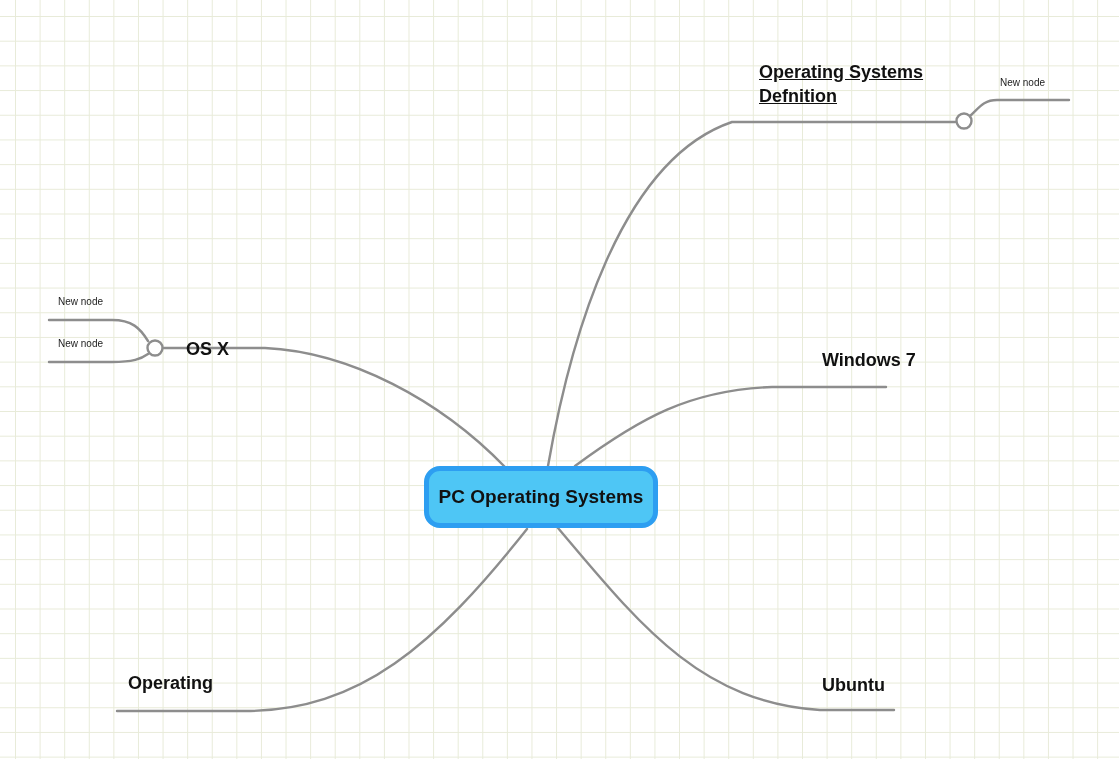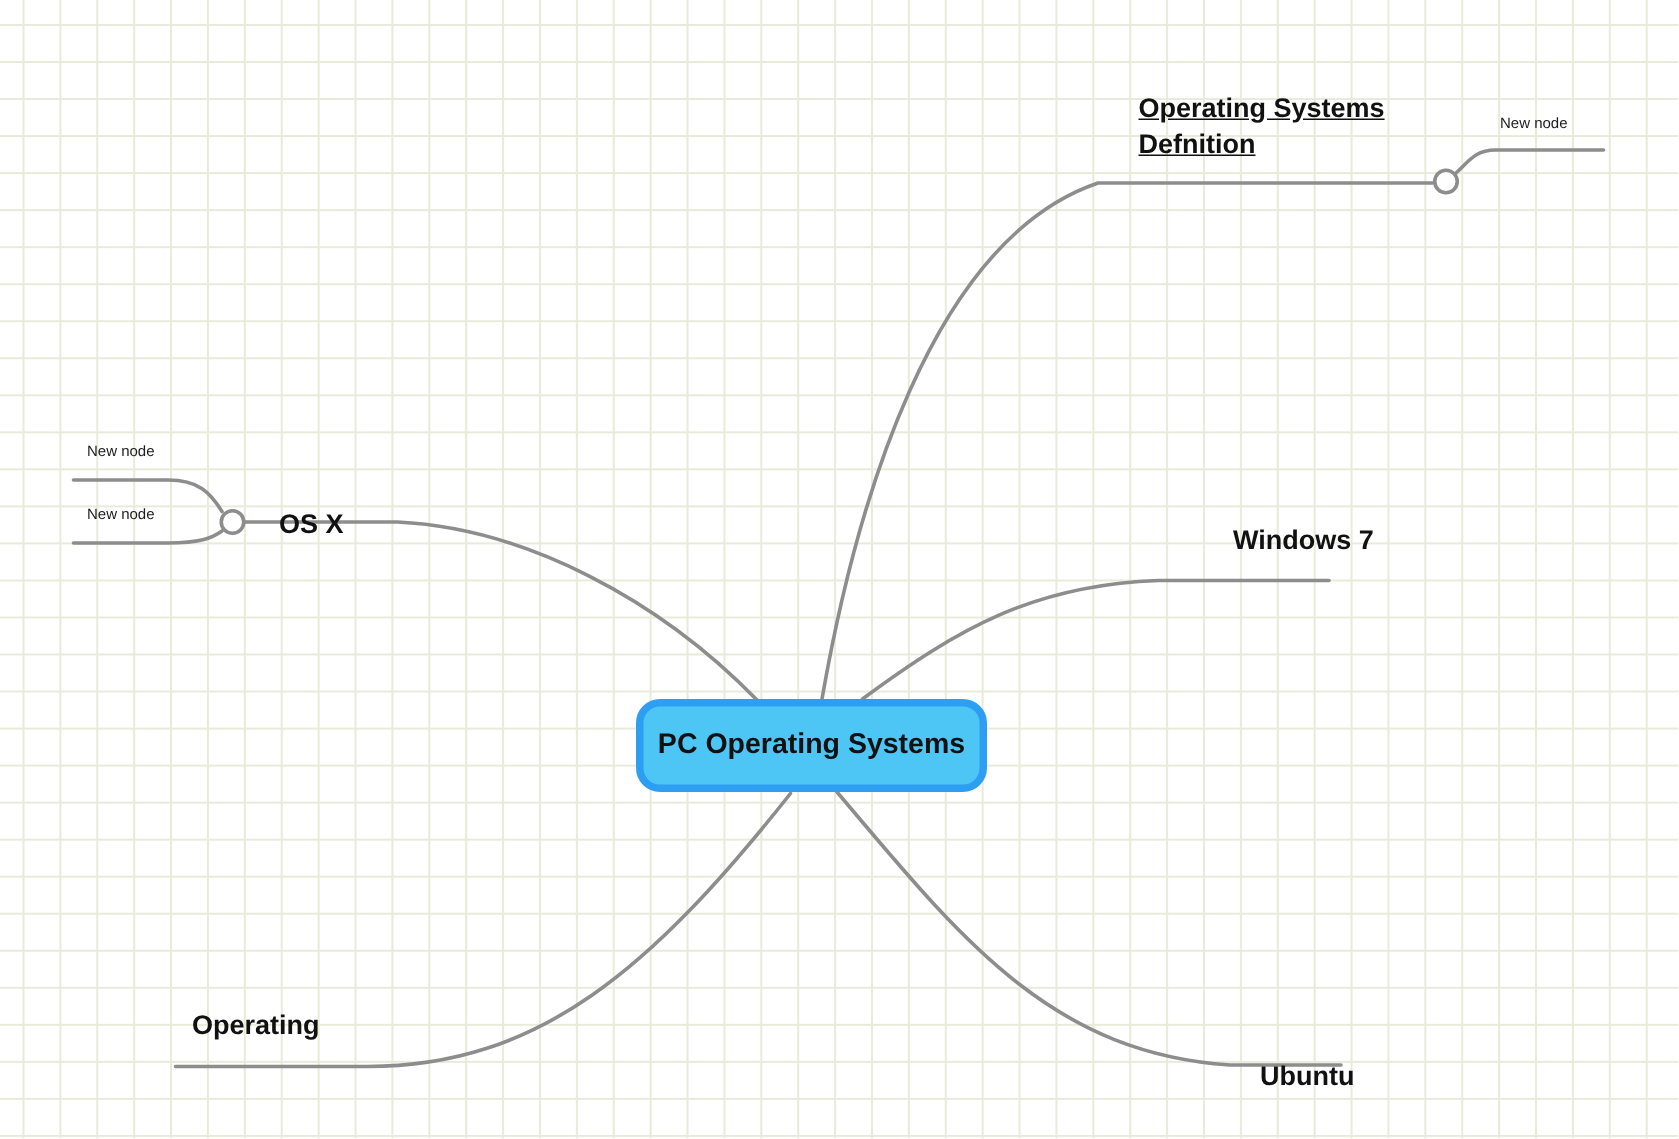--- a/index.html
+++ b/index.html
@@ -89,21 +89,21 @@
   }
 
   
   .lbl-os-def    { left: 759px; top: 60px;  }
   .lbl-os-def-child { left: 1000px; top: 75px; }
   .lbl-windows7  { left: 822px; top: 348px; }
   .lbl-osx       { left: 186px; top: 309px; margin-top: 28px; }
   .lbl-osx-child1 { left: 58px; top: 294px; }
   .lbl-osx-child2 { left: 58px; top: 336px; }
   .lbl-chromium  { left: 128px; top: 671px; }
-  .lbl-ubuntu    { left: 840px; top: 673px; margin-top: 32px; }
+  .lbl-ubuntu    { left: 822px; top: 673px; }
 </style>
 </head>
 <body>
 
 <div class="canvas">
 
   <svg class="connector-layer" viewBox="0 0 1119 759" xmlns="http://www.w3.org/2000/svg">
 
     <path class="connector" d="M 548 466 C 570 340 620 160 732 122 L 955 122"></path>
     <path class="connector" d="M 970 116 C 979 108 983 100 997 100 L 1069 100"></path>

